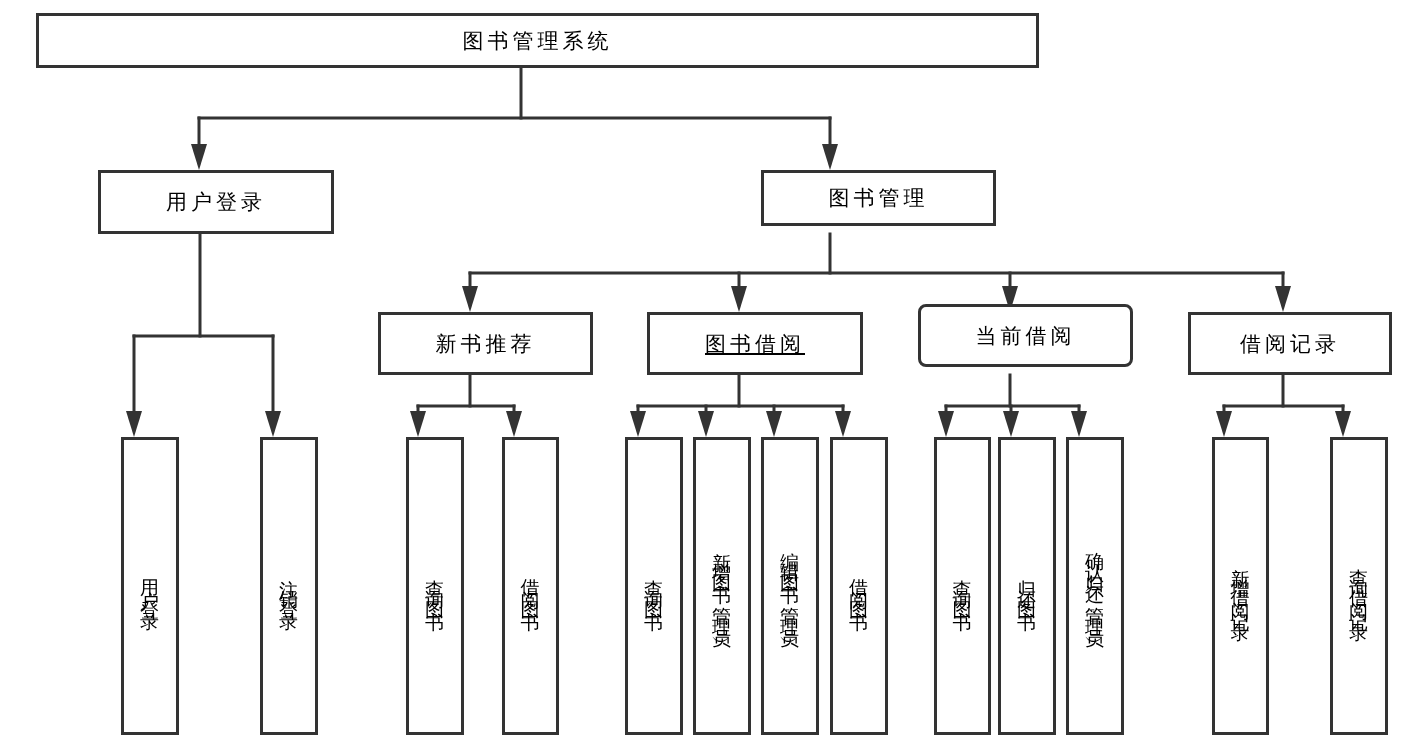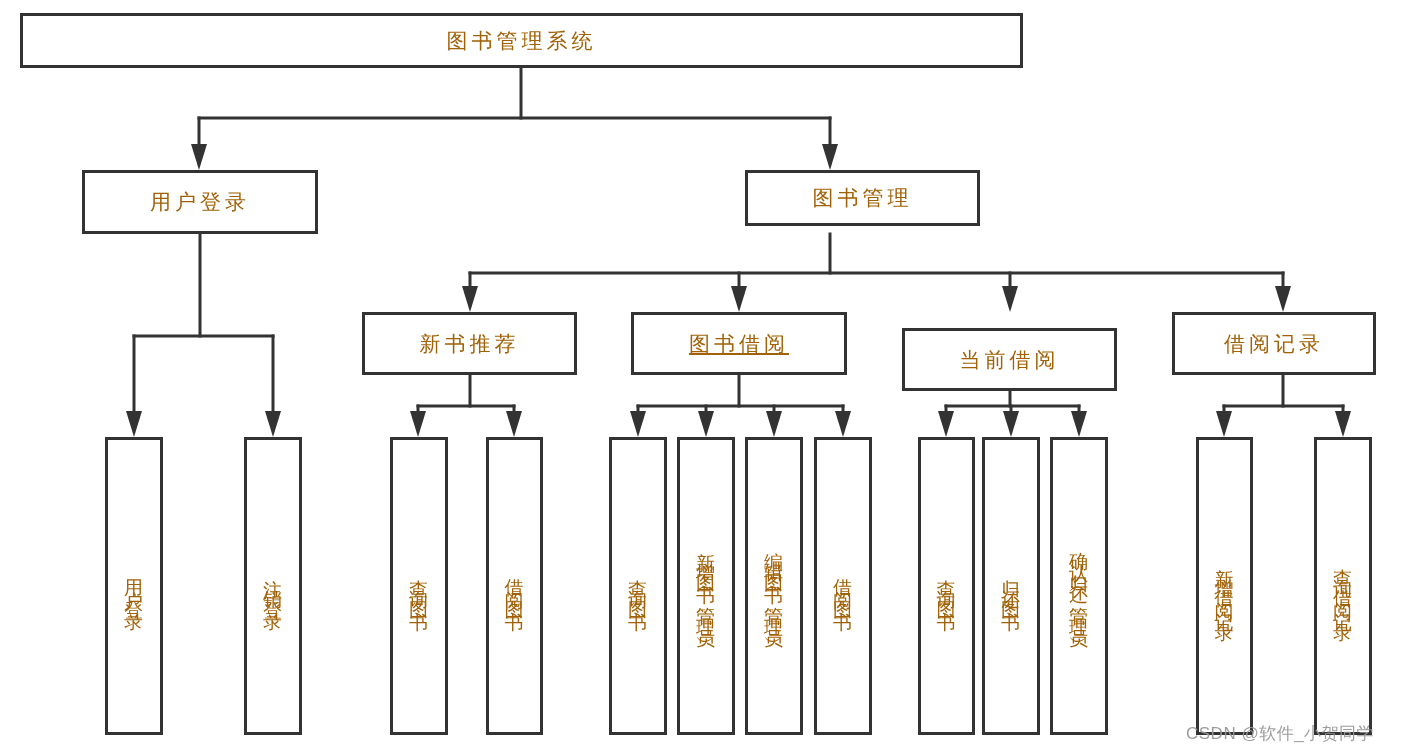--- a/index.html
+++ b/index.html
@@ -14,25 +14,26 @@
   #connector-layer {
     position: absolute;
     left: 0; top: 0;
     width: 1405px; height: 747px;
   }
   .node {
     position: absolute;
     box-sizing: border-box;
     border: 3px solid #333333;
     background: #ffffff;
-    color: #a16207;
+    color: #000000;
     display: flex;
     align-items: center;
     justify-content: center;
     text-align: center;
+    margin-left: 16px;
   }
   .node.h {
     font-size: 21px;
     letter-spacing: 4px;
     white-space: nowrap;
   }
   .node.v {
     writing-mode: vertical-rl;
     text-orientation: mixed;
     font-size: 19px;
@@ -106,30 +107,29 @@
       <polygon points="1216,411 1232,411 1224,437" fill="#333333"></polygon>
       <line x1="1343" y1="406" x2="1343" y2="415" stroke="#333333" stroke-width="3" stroke-linecap="square"></line>
       <polygon points="1335,411 1351,411 1343,437" fill="#333333"></polygon>
     </svg>
   <div id="nodes">
       <div class="node h" style="left: 20px; top: 13px; width: 1003px; height: 55px;">图书管理系统</div>
       <div class="node h" style="left: 82px; top: 170px; width: 236px; height: 64px;">用户登录</div>
       <div class="node h" style="left: 745px; top: 170px; width: 235px; height: 56px;">图书管理</div>
       <div class="node h" style="left: 362px; top: 312px; width: 215px; height: 63px;">新书推荐</div>
       <div class="node h" style="left: 631px; top: 312px; width: 216px; height: 63px; text-decoration: underline;">图书借阅</div>
-      <div class="node h" style="left: 902px; top: 328px; width: 215px; height: 63px;">当前借阅</div>
+      <div class="node h" style="left: 902px; top: 304px; width: 215px; height: 63px; border-radius: 8px;">当前借阅</div>
       <div class="node h" style="left: 1172px; top: 312px; width: 204px; height: 63px;">借阅记录</div>
       <div class="node v" style="left: 105px; top: 437px; width: 58px; height: 298px;">用户登录</div>
       <div class="node v" style="left: 244px; top: 437px; width: 58px; height: 298px;">注销登录</div>
       <div class="node v" style="left: 390px; top: 437px; width: 58px; height: 298px;">查询图书</div>
       <div class="node v" style="left: 486px; top: 437px; width: 57px; height: 298px;">借阅图书</div>
       <div class="node v" style="left: 609px; top: 437px; width: 58px; height: 298px;">查询图书</div>
       <div class="node v" style="left: 677px; top: 437px; width: 58px; height: 298px;">新增图书（管理员）</div>
       <div class="node v" style="left: 745px; top: 437px; width: 58px; height: 298px;">编辑图书（管理员）</div>
       <div class="node v" style="left: 814px; top: 437px; width: 58px; height: 298px;">借阅图书</div>
       <div class="node v" style="left: 918px; top: 437px; width: 57px; height: 298px;">查询图书</div>
       <div class="node v" style="left: 982px; top: 437px; width: 58px; height: 298px;">归还图书</div>
       <div class="node v" style="left: 1050px; top: 437px; width: 58px; height: 298px;">确认归还（管理员）</div>
       <div class="node v" style="left: 1196px; top: 437px; width: 57px; height: 298px;">新增借阅记录</div>
       <div class="node v" style="left: 1314px; top: 437px; width: 58px; height: 298px;">查询借阅记录</div>
     </div>
-  <div id="watermark">CSDN @软件_小贺同学</div>
 </div>
 
 </body></html>

